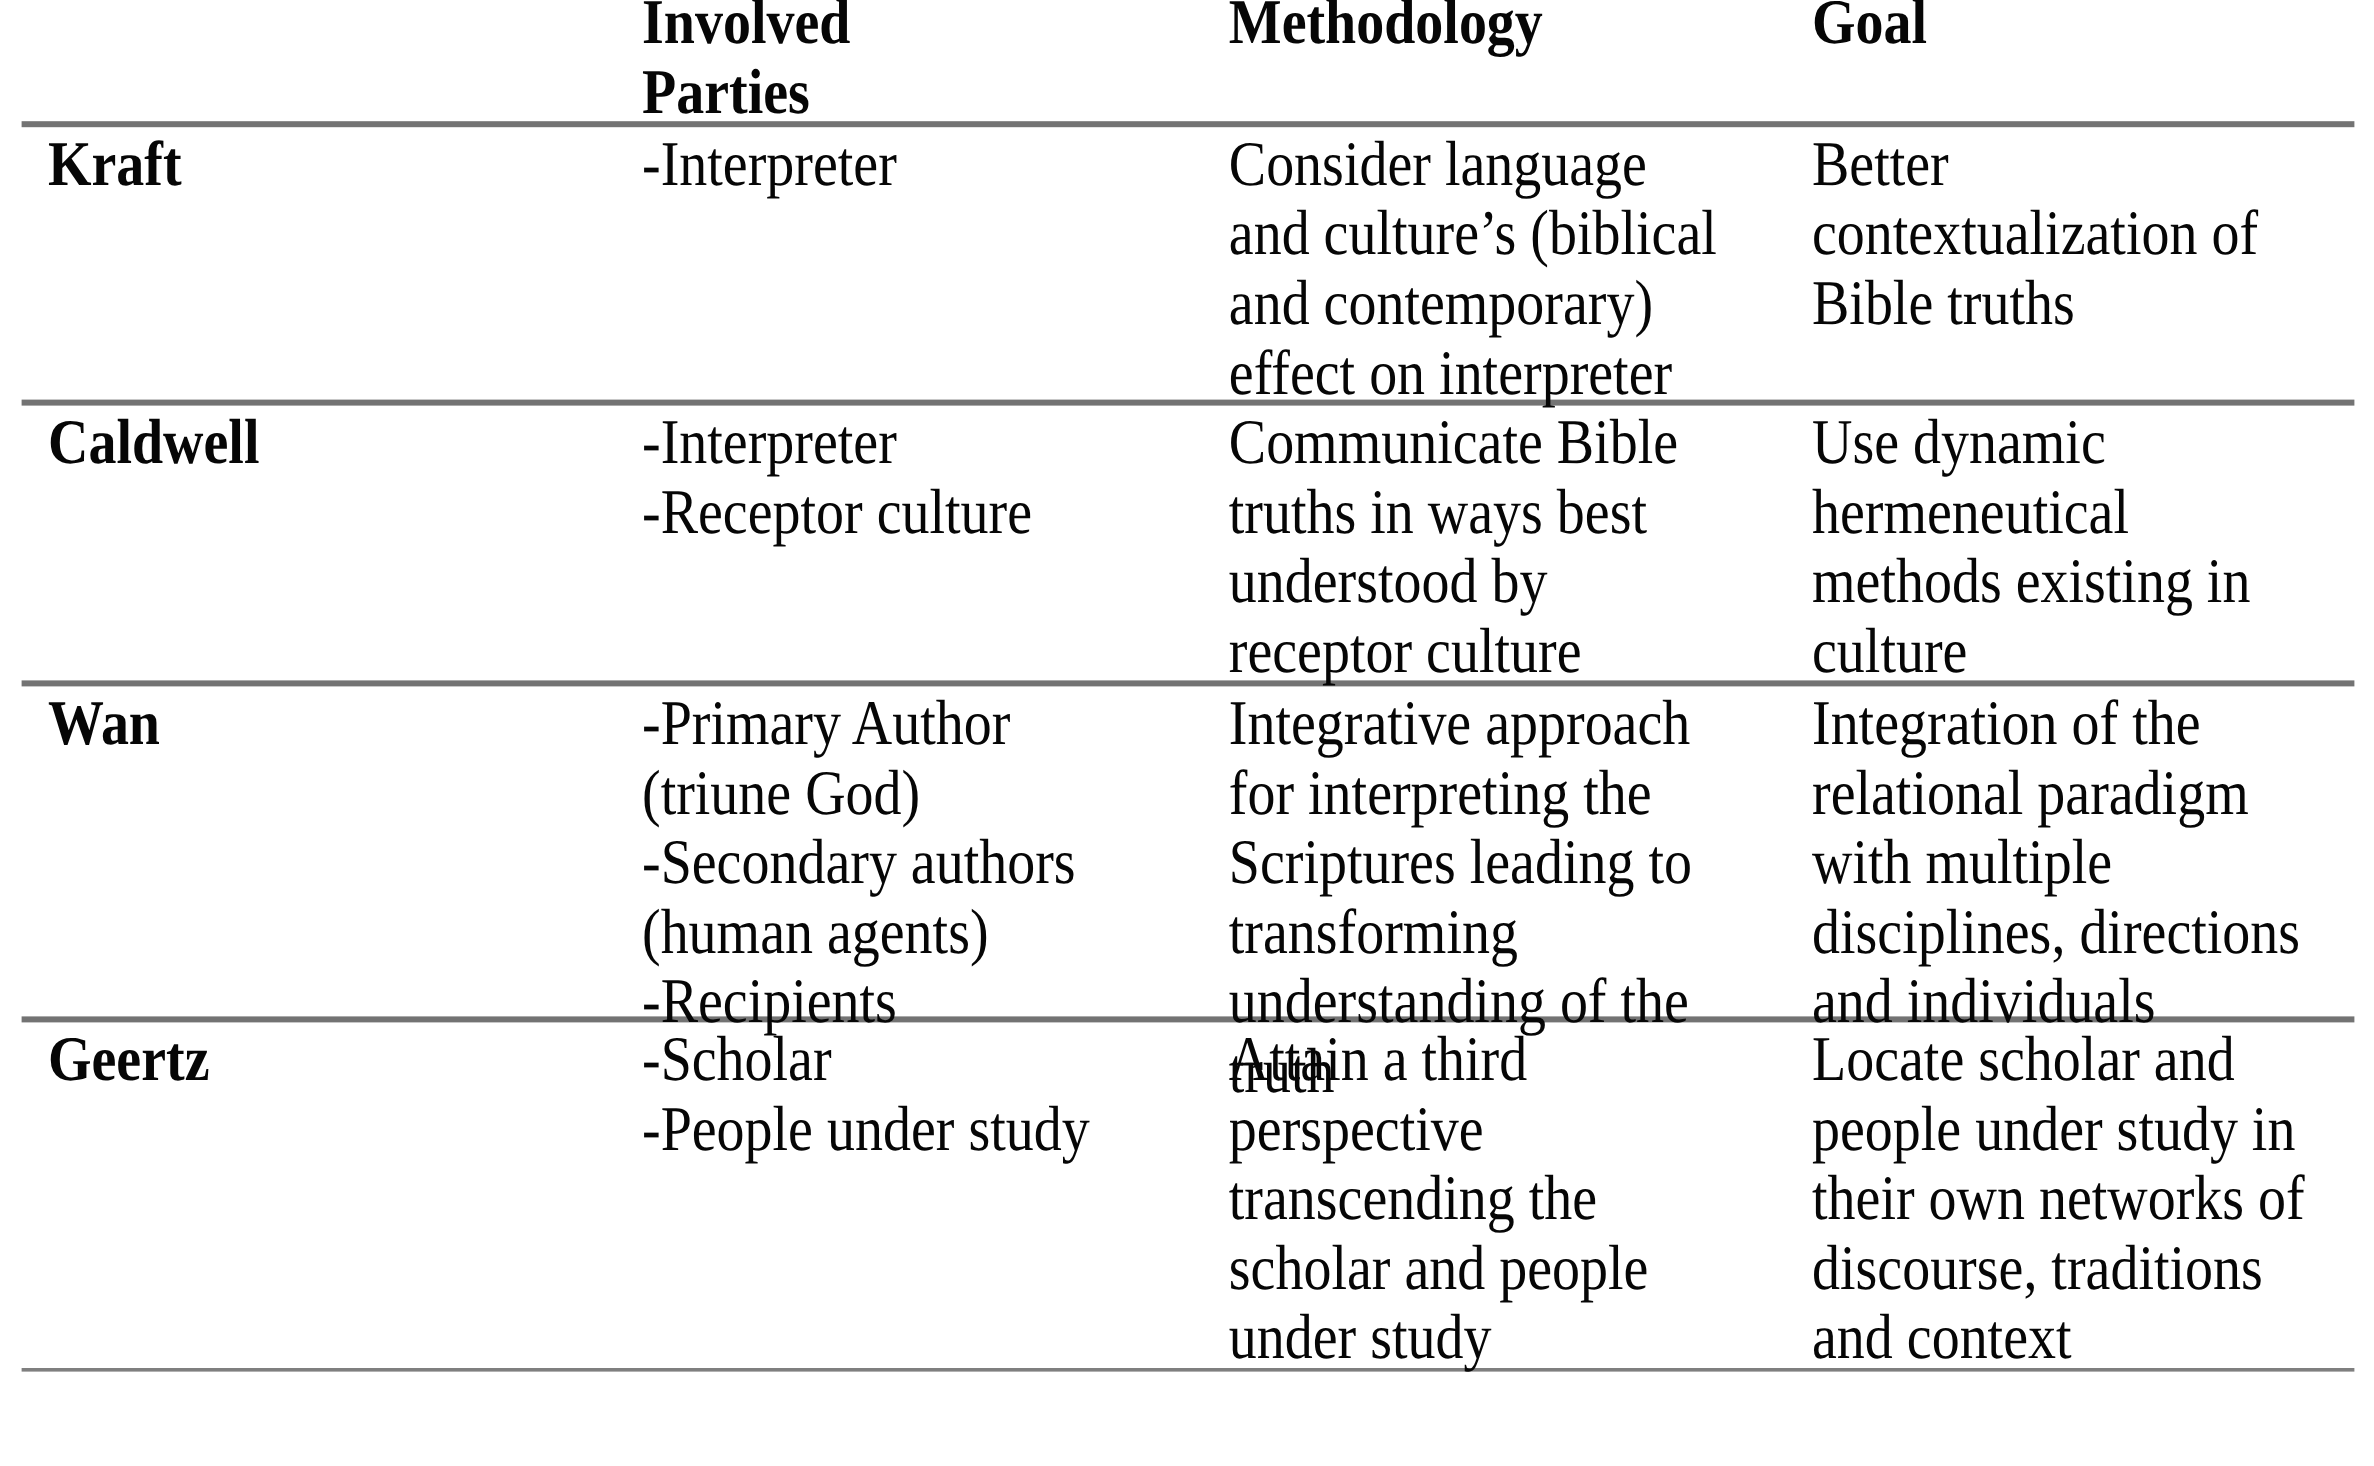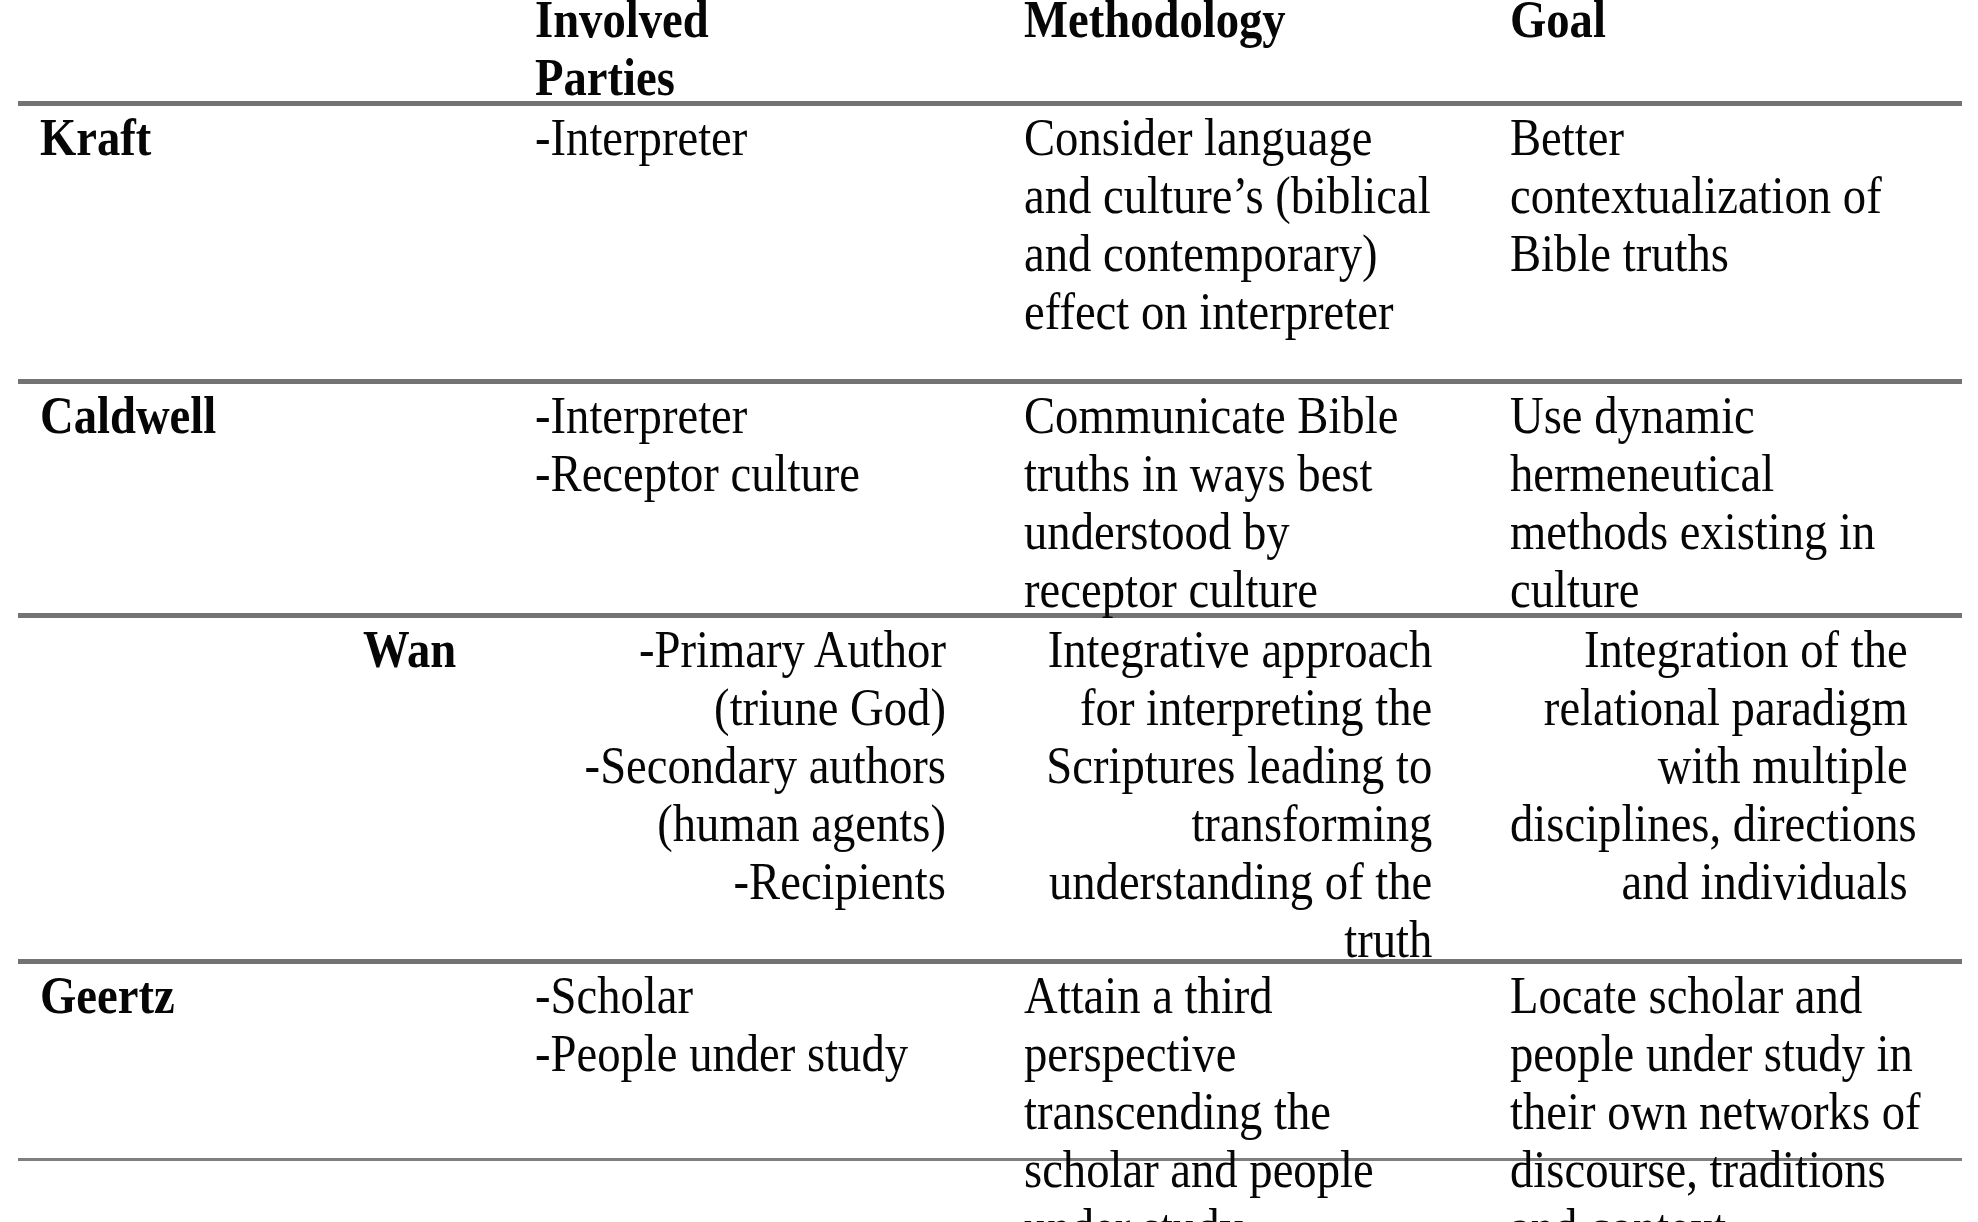--- a/index.html
+++ b/index.html
@@ -23,23 +23,23 @@
   }
   .row {
     display: grid;
     grid-template-columns: 495px 489px 486px 474px;
     box-sizing: border-box;
   }
   .row.body-row { border-top: 5px solid #737373; }
   .row.last-row { border-bottom: 3px solid #7f7f7f; }
   .row-header  { height: 101px; }
   .row-kraft   { height: 232px; }
-  .row-caldwell{ height: 234px; margin-top: 46px; }
-  .row-wan     { height: 346px; text-align: right; }
-  .row-geertz  { height: 202px; }
+  .row-caldwell{ height: 234px; }
+  .row-wan     { height: 256px; }
+  .row-geertz  { height: 296px; margin-top: 24px; }
   .cell {
     box-sizing: border-box;
     padding: 0 0 0 22px;
     overflow: visible;
   }
   .cell-text {
     white-space: pre;
     font-size: 53px;
     line-height: 58px;
     transform: scaleX(0.88);

